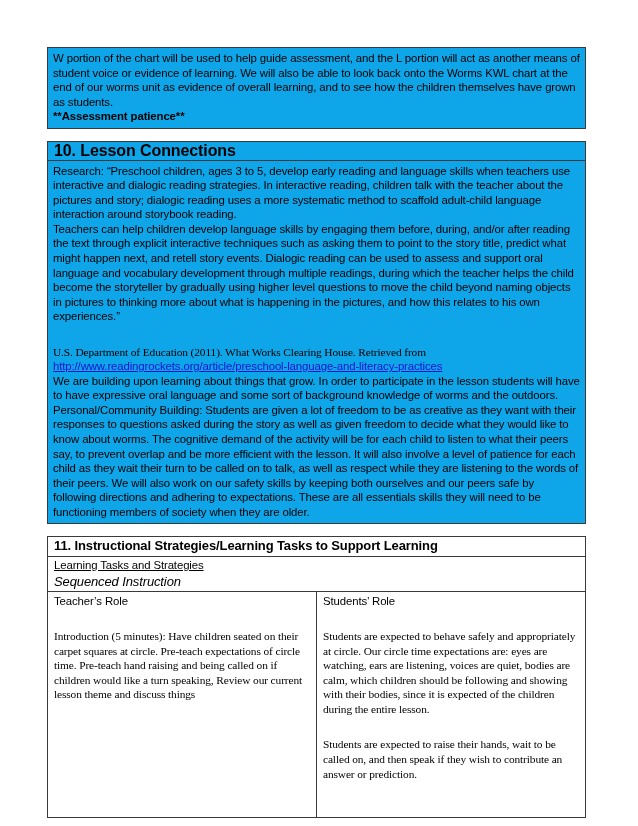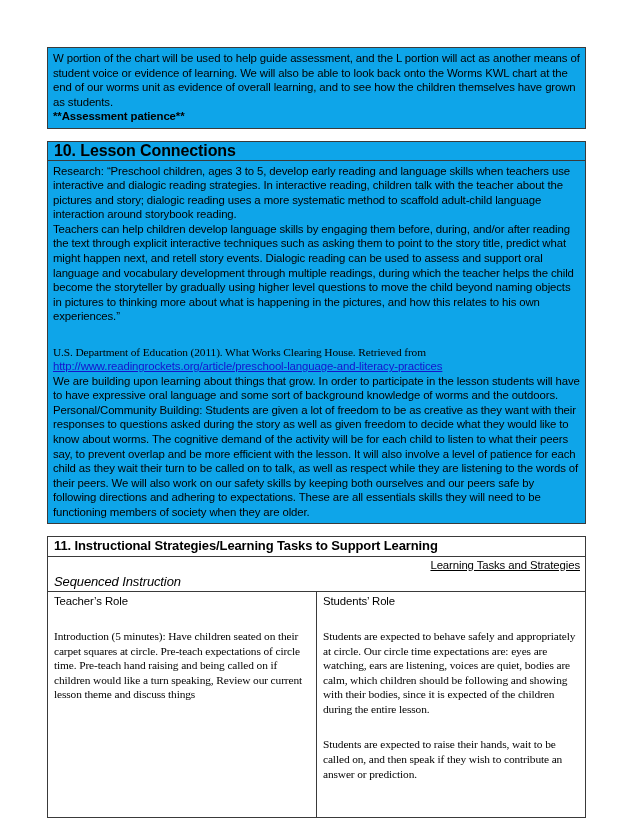--- a/index.html
+++ b/index.html
@@ -88,21 +88,21 @@
     font-size: 13px;
     padding: 2px 5px 2px 6px;
   }
   .tbl td.subhdr {
     padding: 1px 5px 2px 6px;
   }
   .col-left { width: 134px; }
   .col-right { width: auto; }
 
   .sub-center {
-    text-align: right;
+    text-align: left;
     text-decoration: underline;
     font-size: 11.4px;
     line-height: 14.8px;
     letter-spacing: -0.12px;
     margin: 0;
   }
   .sub-italic {
     font-style: italic;
     font-size: 13px;
     line-height: 15px;

